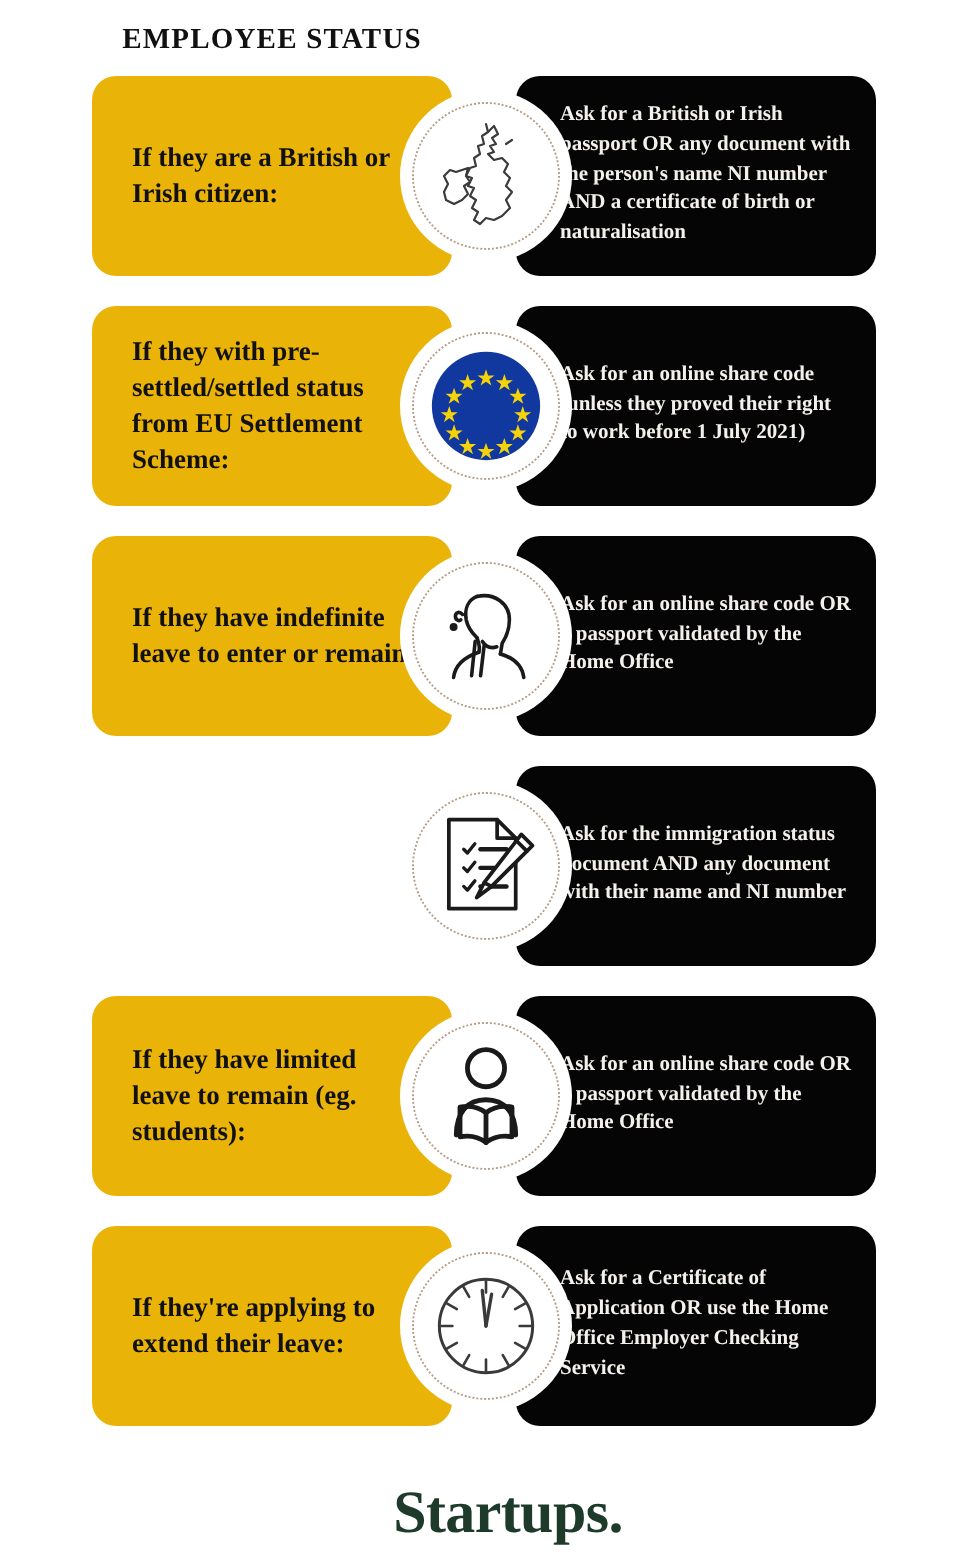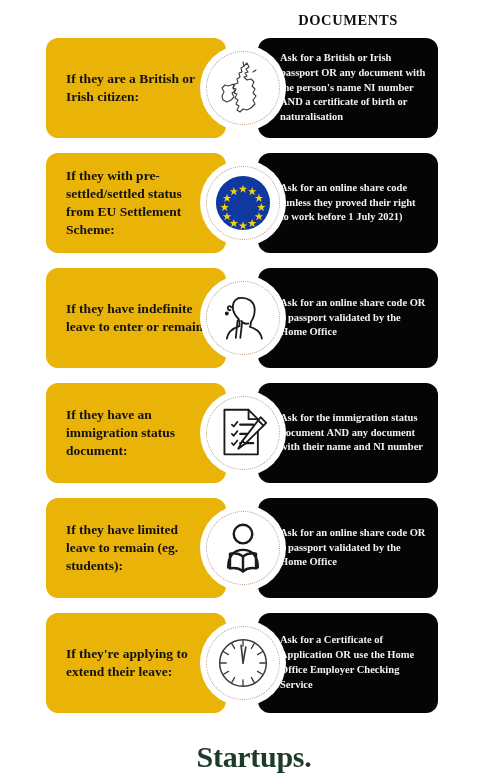--- a/index.html
+++ b/index.html
@@ -132,21 +132,21 @@
     font-size: 30px;
     letter-spacing: -0.3px;
     color: #1D3A2B;
     margin-left: 28px;
   }
 </style>
 </head>
 <body>
 
 <div class="headers">
-  <div class="col-header right">DOCUMENTS</div>
+  <div class="col-header left">EMPLOYEE STATUS</div>
 </div>
 
 <div class="rows">
 
   <div class="row">
     <div class="card status">
       <div class="status-text">If they are a British or Irish citizen:</div>
     </div>
     <div class="medallion">
       <div class="ring"></div>
@@ -215,23 +215,20 @@
           <circle cx="12" cy="25" r="1.2" fill="#1a1a1a"></circle>
         </svg>
       </div>
     </div>
     <div class="card docs">
       <div class="docs-text">Ask for an online share code OR a passport validated by the Home Office</div>
     </div>
   </div>
 
   <div class="row">
-    <div class="card status">
-      <div class="status-text">If they have an immigration status document:</div>
-    </div>
     <div class="medallion">
       <div class="ring"></div>
       <div class="glyph">
         <svg width="52" height="54" viewBox="0 0 56 58" fill="none" stroke="#1a1a1a" stroke-width="2" stroke-linecap="round" stroke-linejoin="round">
           <path d="M8 4 H34 L44 14 V52 H8 Z" fill="#ffffff"></path>
           <path d="M34 4 V14 H44"></path>
           <path d="M16 20 L18 22 L22 17" stroke-width="1.8"></path>
           <path d="M16 30 L18 32 L22 27" stroke-width="1.8"></path>
           <path d="M16 40 L18 42 L22 37" stroke-width="1.8"></path>
           <path d="M25 20 H39" stroke-width="2.4"></path>

